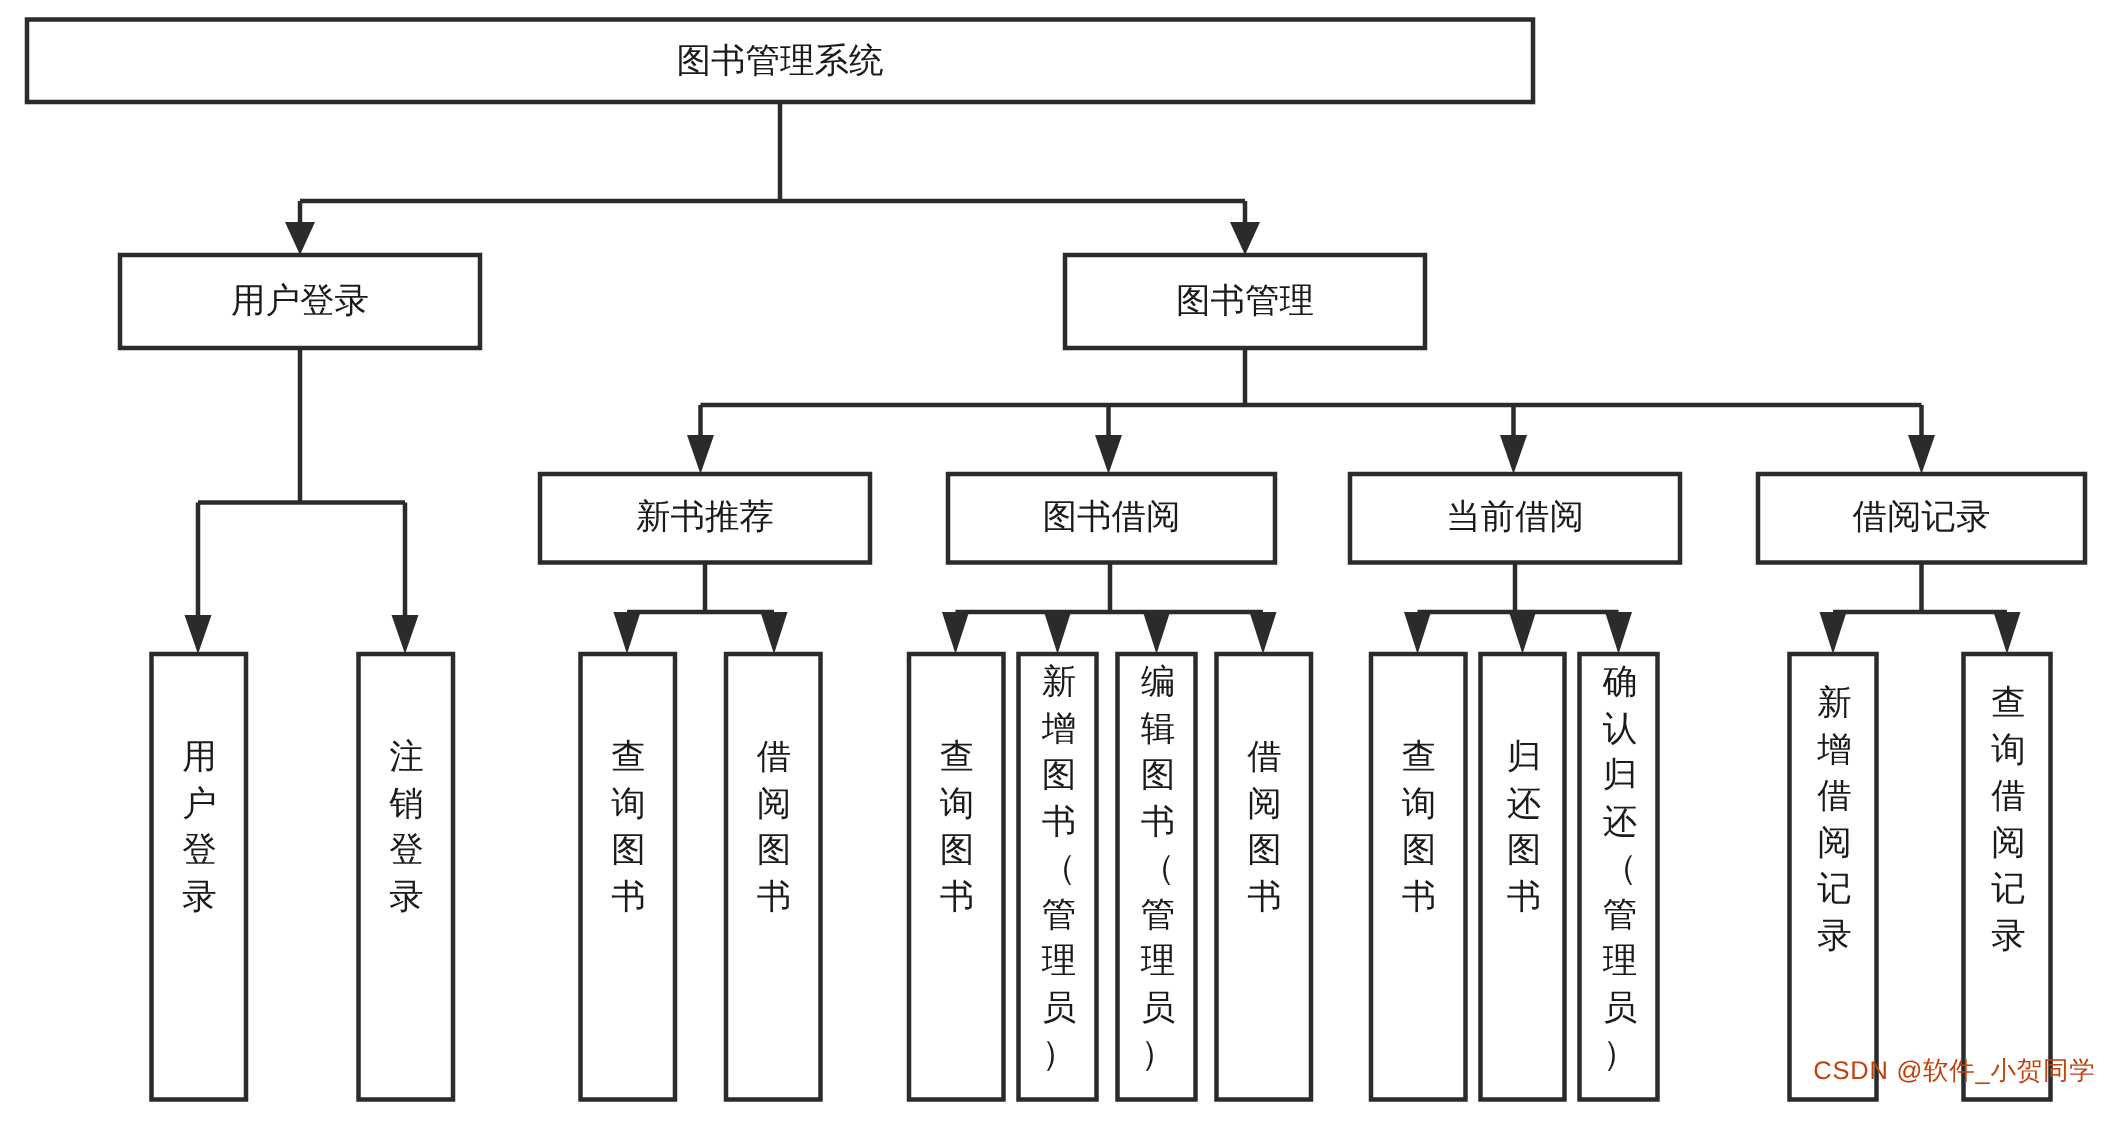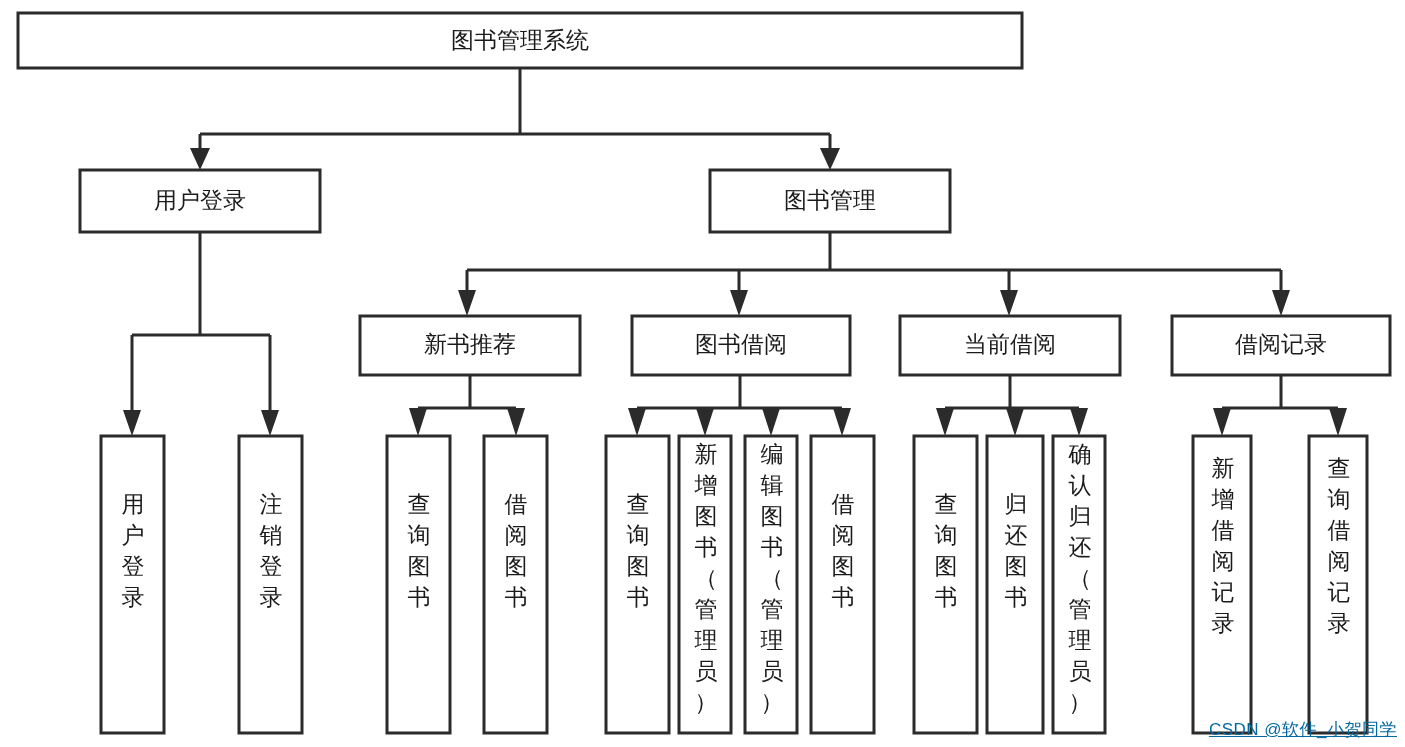--- a/index.html
+++ b/index.html
@@ -50,28 +50,27 @@
   }
   .node-label-v {
     font-family: "Liberation Sans", "DejaVu Sans", sans-serif;
     font-size: 23px;
     fill: #1b1b1b;
     text-anchor: middle;
   }
   .watermark-text {
     position: absolute;
     right: 8px;
-    bottom: 6px;
+    bottom: 22px;
     font-family: "Liberation Sans", "DejaVu Sans", sans-serif;
     font-size: 17px;
-    color: #0369a1;
+    color: #c2410c;
     white-space: nowrap;
     letter-spacing: 0.5px;
     user-select: none;
-    text-decoration: underline;
   }
 </style>
 </head>
 <body>
 
 <div id="diagram-root">
 
   <svg class="diagram-canvas" viewBox="0 0 1405 747">
 
     <g>

